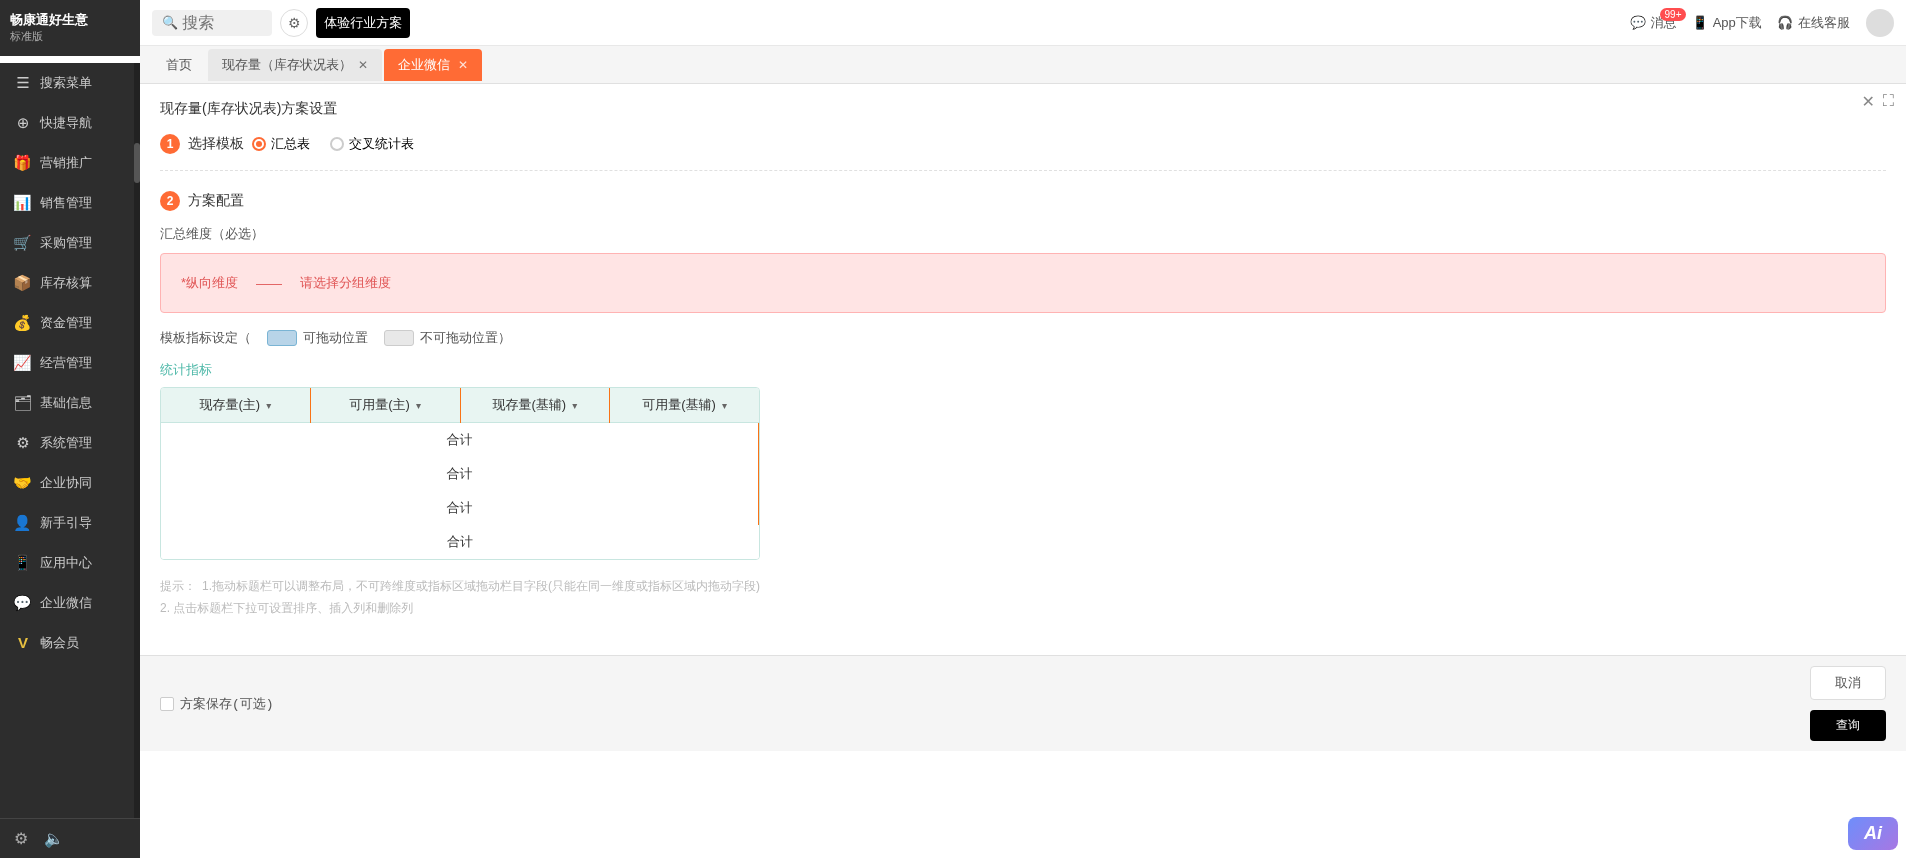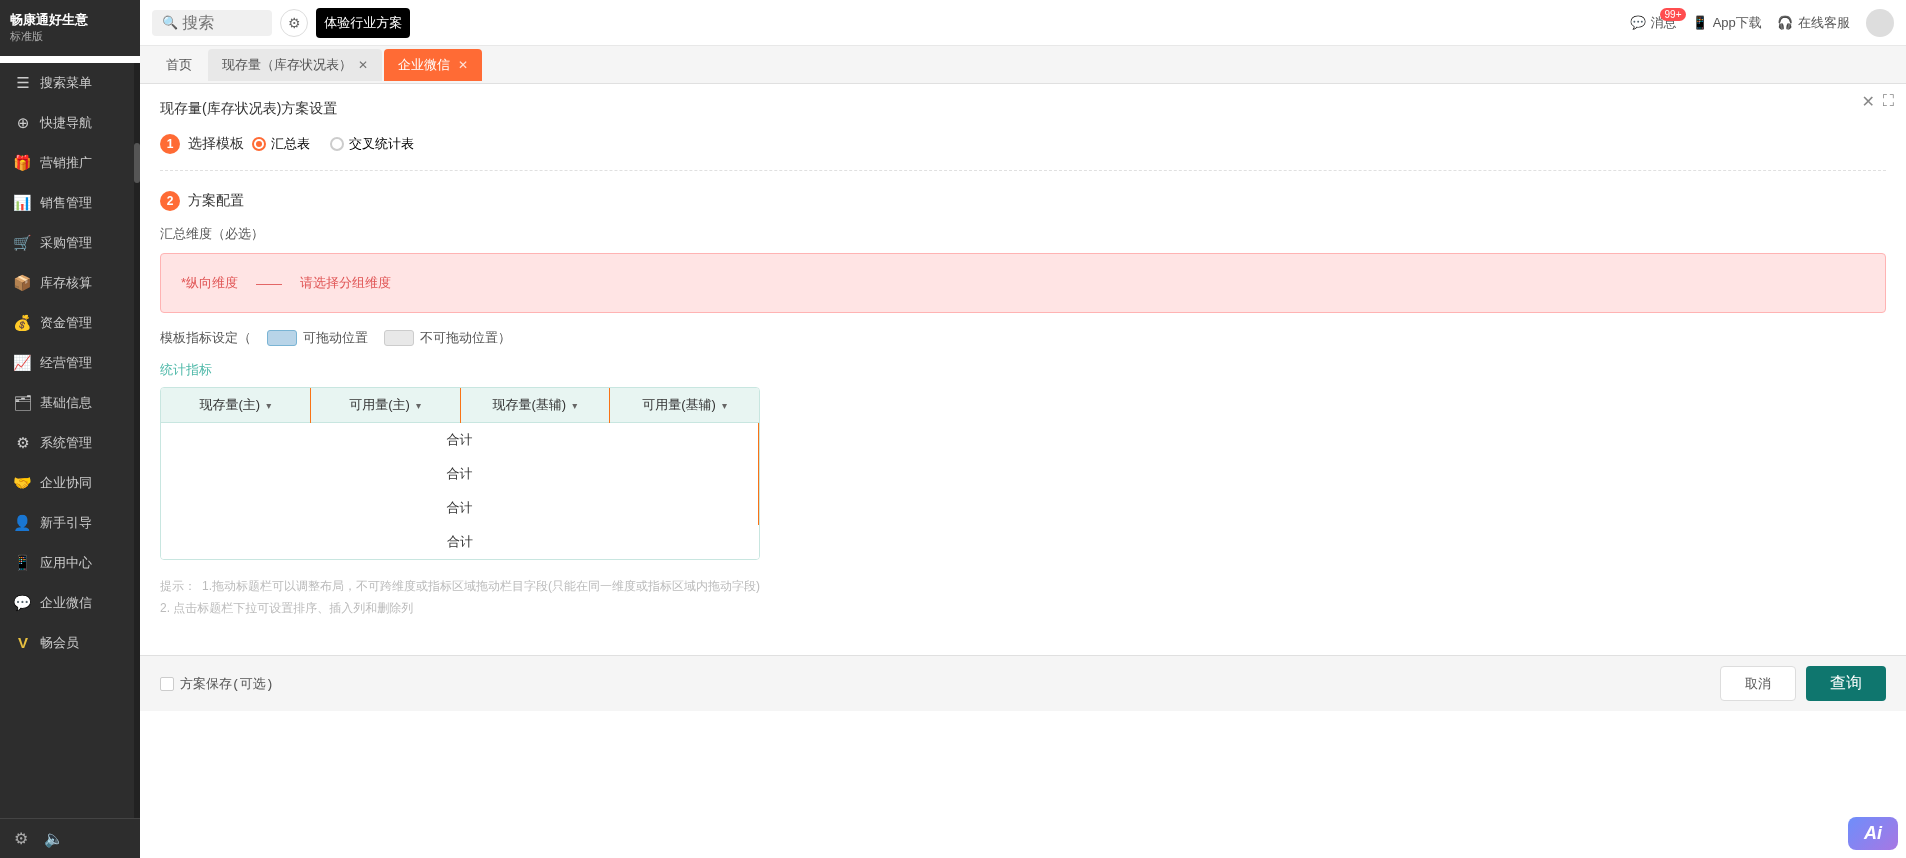--- a/index.html
+++ b/index.html
@@ -413,38 +413,39 @@
       width: 14px; height: 14px;
       border: 1px solid #ccc;
       background: #fff;
       cursor: pointer;
       border-radius: 2px;
     }
     .bottom-actions {
       margin-left: auto;
       display: flex;
       gap: 10px;
+      flex-direction: column;
     }
     .btn-cancel {
       padding: 7px 24px;
       border: 1px solid #ddd;
       background: #fff;
       border-radius: 4px;
       cursor: pointer;
       font-size: 13px;
       color: #555;
     }
     .btn-query {
       padding: 7px 24px;
-      background: #0f766e;
+      background: #000000;
       color: #fff;
       border: none;
       border-radius: 4px;
       cursor: pointer;
-      font-size: 16px;
+      font-size: 12px;
     }
 
     
     .panel-controls {
       position: absolute;
       top: 0;
       right: 0;
       display: flex;
       gap: 8px;
       padding: 8px 12px;

